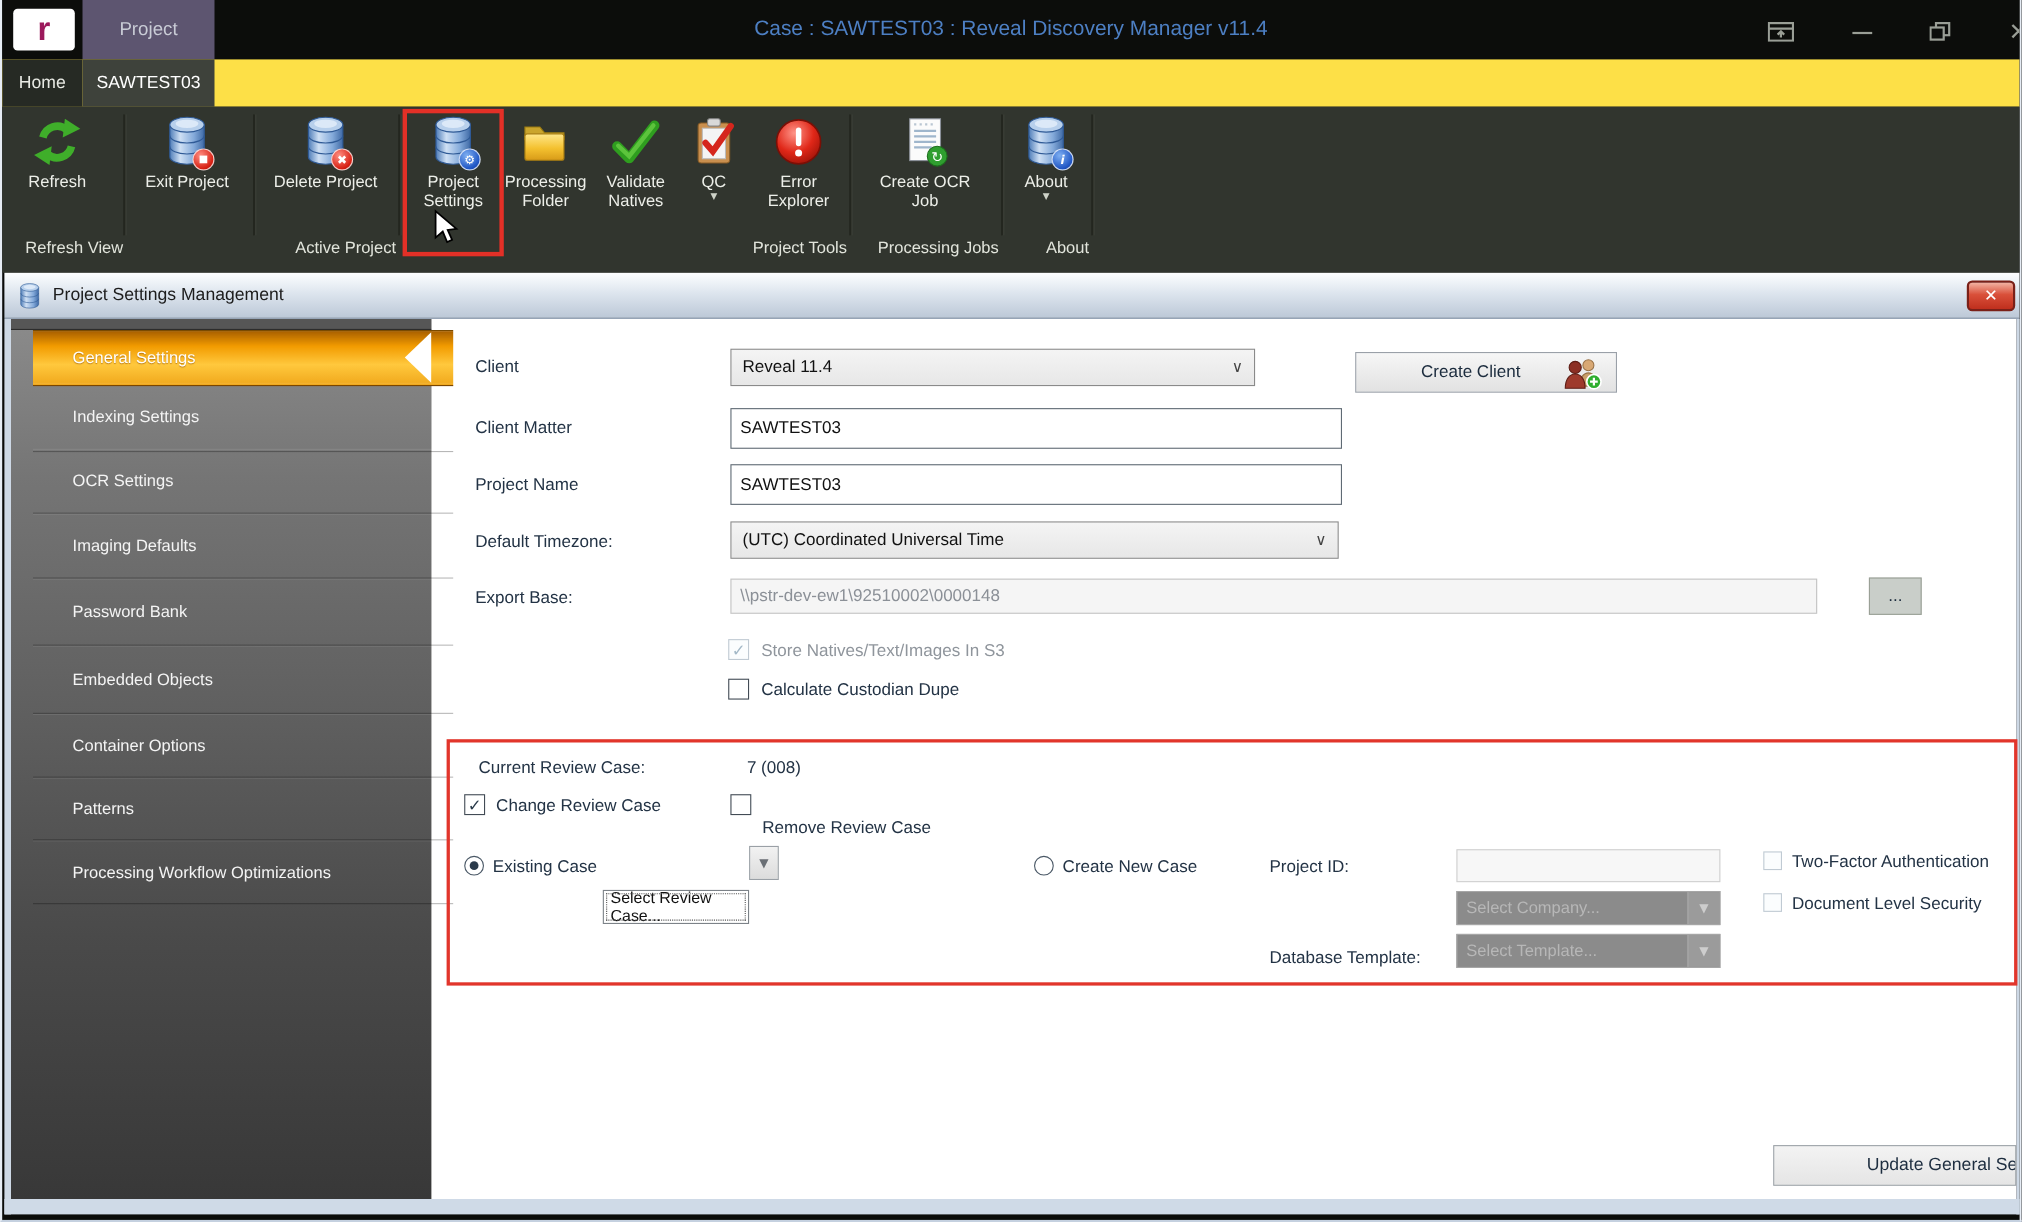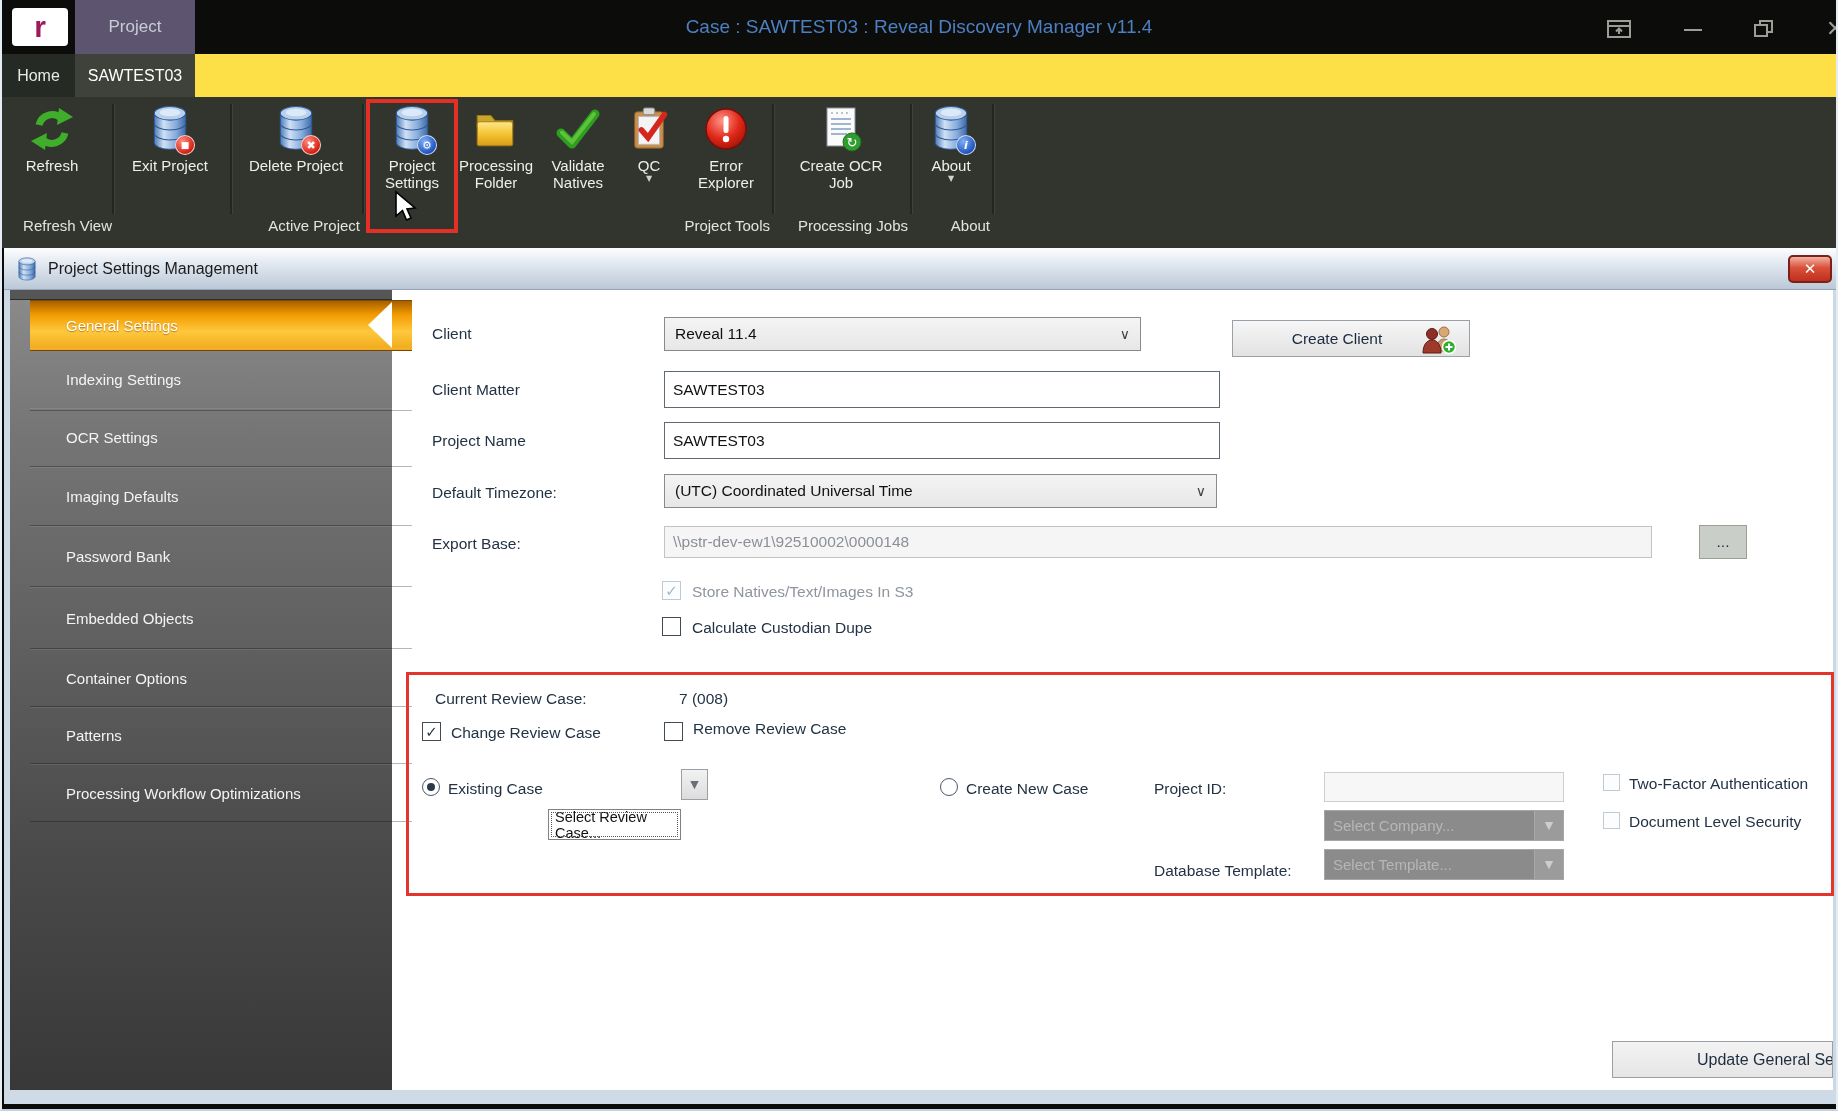--- a/index.html
+++ b/index.html
@@ -363,21 +363,21 @@
   <div class="abs fl" style="left:690px;top:619px">Calculate Custodian Dupe</div>
 
   <div class="abs review-box" style="left:404px;top:672px;width:1428px;height:224px"></div>
 
   <div class="abs fl" style="left:433px;top:690px">Current Review Case:</div>
   <div class="abs fl" style="left:677px;top:690px">7 (008)</div>
 
   <div class="abs cb" style="left:420px;top:722px">✓</div>
   <div class="abs fl" style="left:449px;top:724px">Change Review Case</div>
   <div class="abs cb" style="left:662px;top:722px"></div>
-  <div class="abs fl" style="left:691px;top:720px">Remove Review Case</div>
+  <div class="abs fl" style="left:691px;top:744px">Remove Review Case</div>
 
   <div class="abs radio" style="left:420px;top:778px">
       <span class="radio-dot"></span>
     </div>
   <div class="abs fl" style="left:446px;top:780px">Existing Case</div>
   <div class="abs case-combo-text" style="left:546px;top:769px;width:133px;height:31px">Select Review Case...</div>
   <div class="abs case-combo-arr" style="left:679px;top:769px;width:27px;height:31px">▼</div>
 
   <div class="abs radio" style="left:938px;top:778px"></div>
   <div class="abs fl" style="left:964px;top:780px">Create New Case</div>

